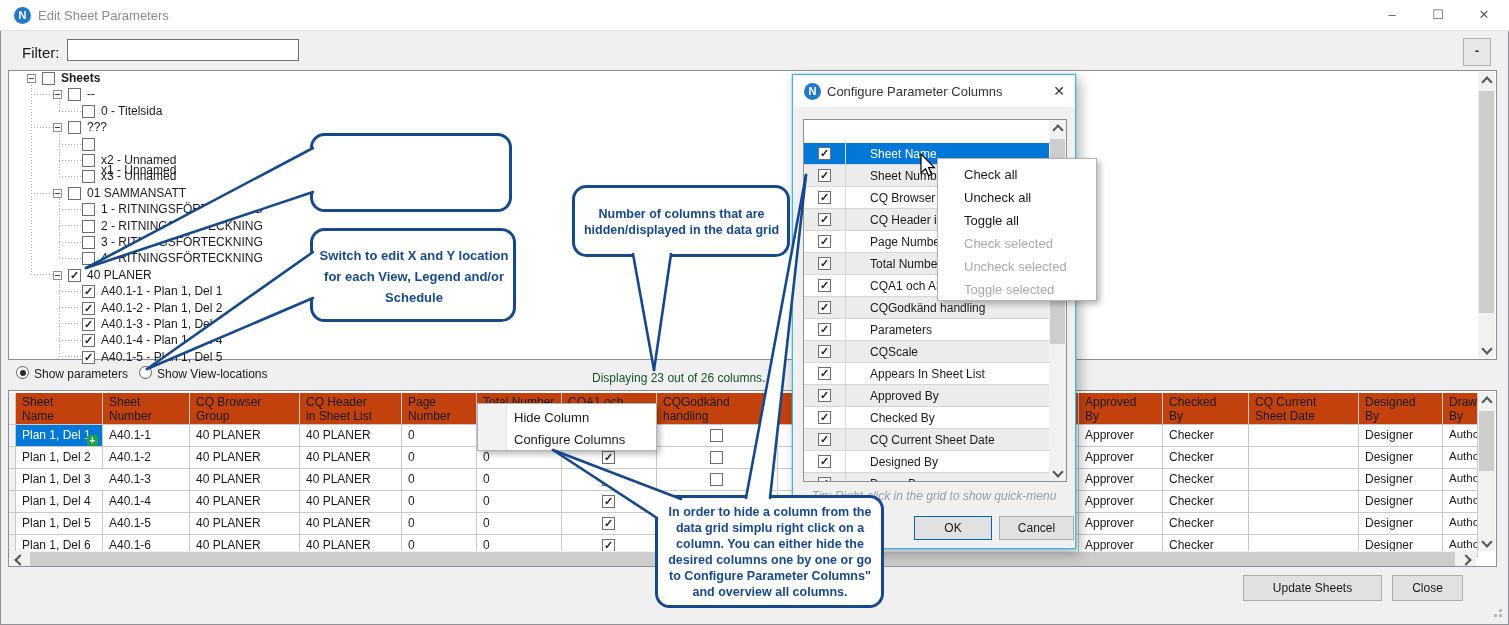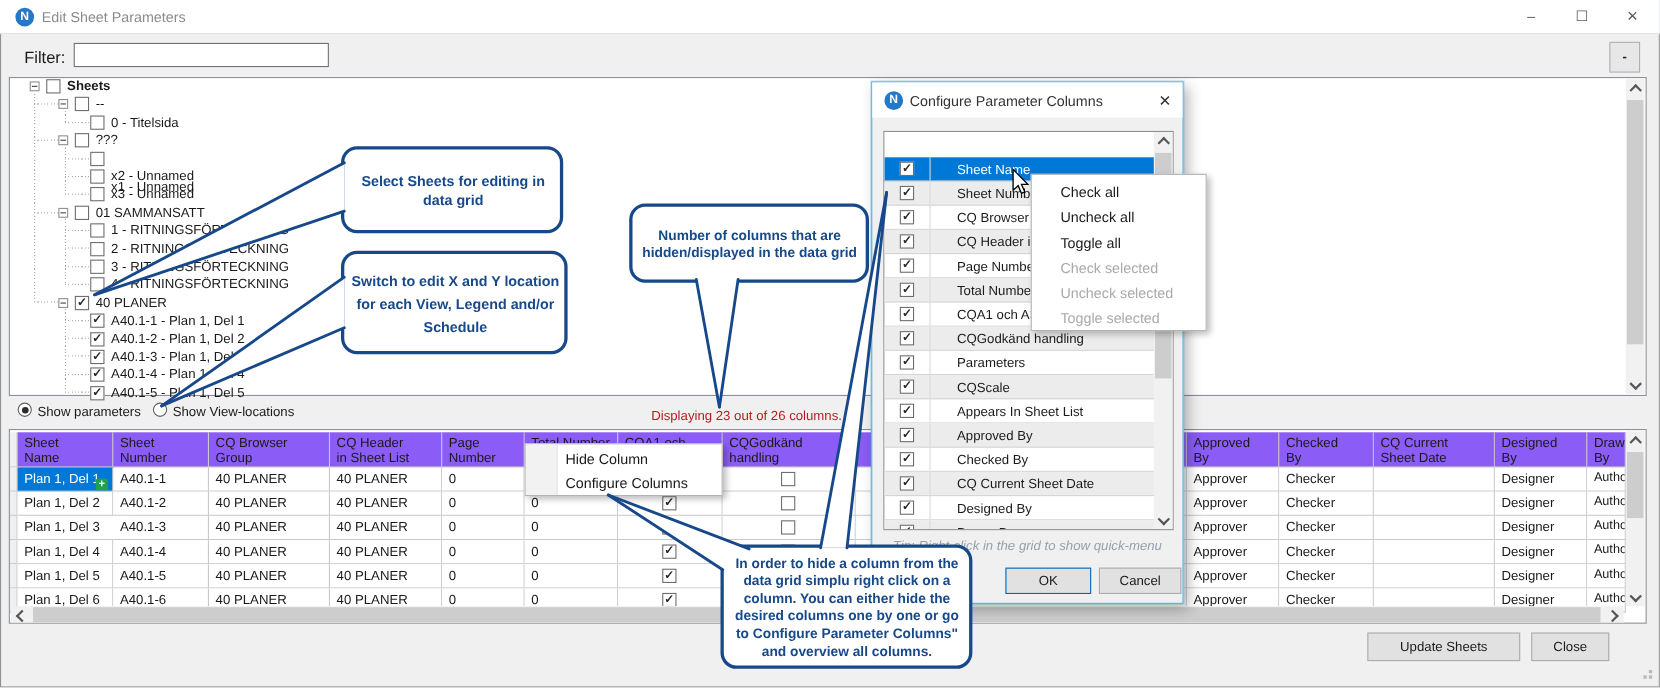--- a/index.html
+++ b/index.html
@@ -31,25 +31,25 @@
   
   .sb{position:absolute;background:#f1f1f1;}
   .sb-thumb{position:absolute;background:#cdcdcd;}
   .chv{position:absolute;width:6px;height:6px;border-left:2px solid #555;border-bottom:2px solid #555;}
   .chv.up{transform:rotate(135deg);} .chv.down{transform:rotate(-45deg);}
   .chv.left{transform:rotate(45deg);} .chv.right{transform:rotate(-135deg);}
   
   .radio{position:absolute;width:13px;height:13px;border:1px solid #5f5f5f;border-radius:50%;background:#fff;box-sizing:border-box;}
   .radio.on::after{content:"";position:absolute;left:2.5px;top:2.5px;width:6px;height:6px;border-radius:50%;background:#2b2b2b;}
   .radio-lbl{position:absolute;font-size:12px;}
-  #status-text{position:absolute;left:592px;top:371px;color:#b91c1c;font-size:12px;}
+  #status-text{position:absolute;left:592px;top:371px;color:#14532d;font-size:12px;}
   
   .g-cell{position:absolute;box-sizing:border-box;border-right:1px solid #c9c9c9;border-bottom:1px solid #c9c9c9;
           padding:3px 0 0 6px;overflow:hidden;white-space:nowrap;background:#fff;}
-  .g-head{padding-top:2px;line-height:14px;background:#8b5cf6;}
+  .g-head{padding-top:2px;line-height:14px;background:#c2410c;}
   .g-sel{background:#0078d7;color:#fff;}
   .plus-badge{position:absolute;width:11px;height:11px;background:#25a04a;border-radius:2px;color:#fff;
               font-size:10px;font-weight:bold;line-height:11px;text-align:center;}
   
   .menu{position:absolute;background:#fff;border:1px solid #b3b3b3;box-shadow:3px 3px 6px rgba(0,0,0,.28);box-sizing:border-box;}
   .menu-item{position:relative;height:22px;line-height:22px;font-size:13px;padding-left:36px;white-space:nowrap;}
   .menu-item.dis{color:#a9a9a9;}
   .menu-gutter{position:absolute;left:0;top:0;bottom:0;width:28px;background:#f2f2f2;border-right:1px solid #e4e4e4;}
   #grid-menu{left:477px;top:403px;width:180px;height:48px;z-index:30;padding-top:3px;}
   #dialog-menu{left:937px;top:158px;width:160px;height:143px;z-index:50;padding-top:4px;}
@@ -500,21 +500,20 @@
       <line x1="313" y1="252" x2="147" y2="369"></line>
         <line x1="313" y1="298" x2="147" y2="369"></line>
       <line x1="633" y1="254" x2="654" y2="370"></line>
         <line x1="671" y1="254" x2="654" y2="370"></line>
       <line x1="657" y1="518" x2="553" y2="450"></line>
         <line x1="681" y1="499" x2="553" y2="450"></line>
       <line x1="746" y1="498" x2="806" y2="175"></line>
         <line x1="770" y1="498" x2="806" y2="175"></line>
     </g>
   </svg>
-  <div class="co-text" style="left:318px;top:140px;width:188px;height:66px;font-size:13px;line-height:17px;">Select Sheets for editing in data grid</div>
   <div class="co-text" style="left:318px;top:236px;width:192px;height:80px;font-size:13px;line-height:21px;">Switch to edit X and Y location for each View, Legend and/or  Schedule</div>
   <div class="co-text" style="left:579px;top:192px;width:205px;height:59px;font-size:12.5px;line-height:16px;">Number of columns that are hidden/displayed in the data grid</div>
   <div class="co-text" style="left:661px;top:501px;width:218px;height:101px;font-size:12.5px;line-height:16px;">In order to hide a column from the data grid simplu right click on a column. You can either hide the desired columns one by one or go to Configure Parameter Columns" and overview all columns.</div>
 
   <svg id="cursor" width="18" height="26">
     <path d="M1,1 L1,20 L5.6,15.8 L8.6,22.8 L11.6,21.4 L8.6,14.6 L14.4,14.6 Z" fill="#ffffff" stroke="#000000" stroke-width="1.2"></path>
   </svg>
 
   <div class="btn" id="btn-update">Update Sheets</div>
   <div class="btn" id="btn-close">Close</div>

